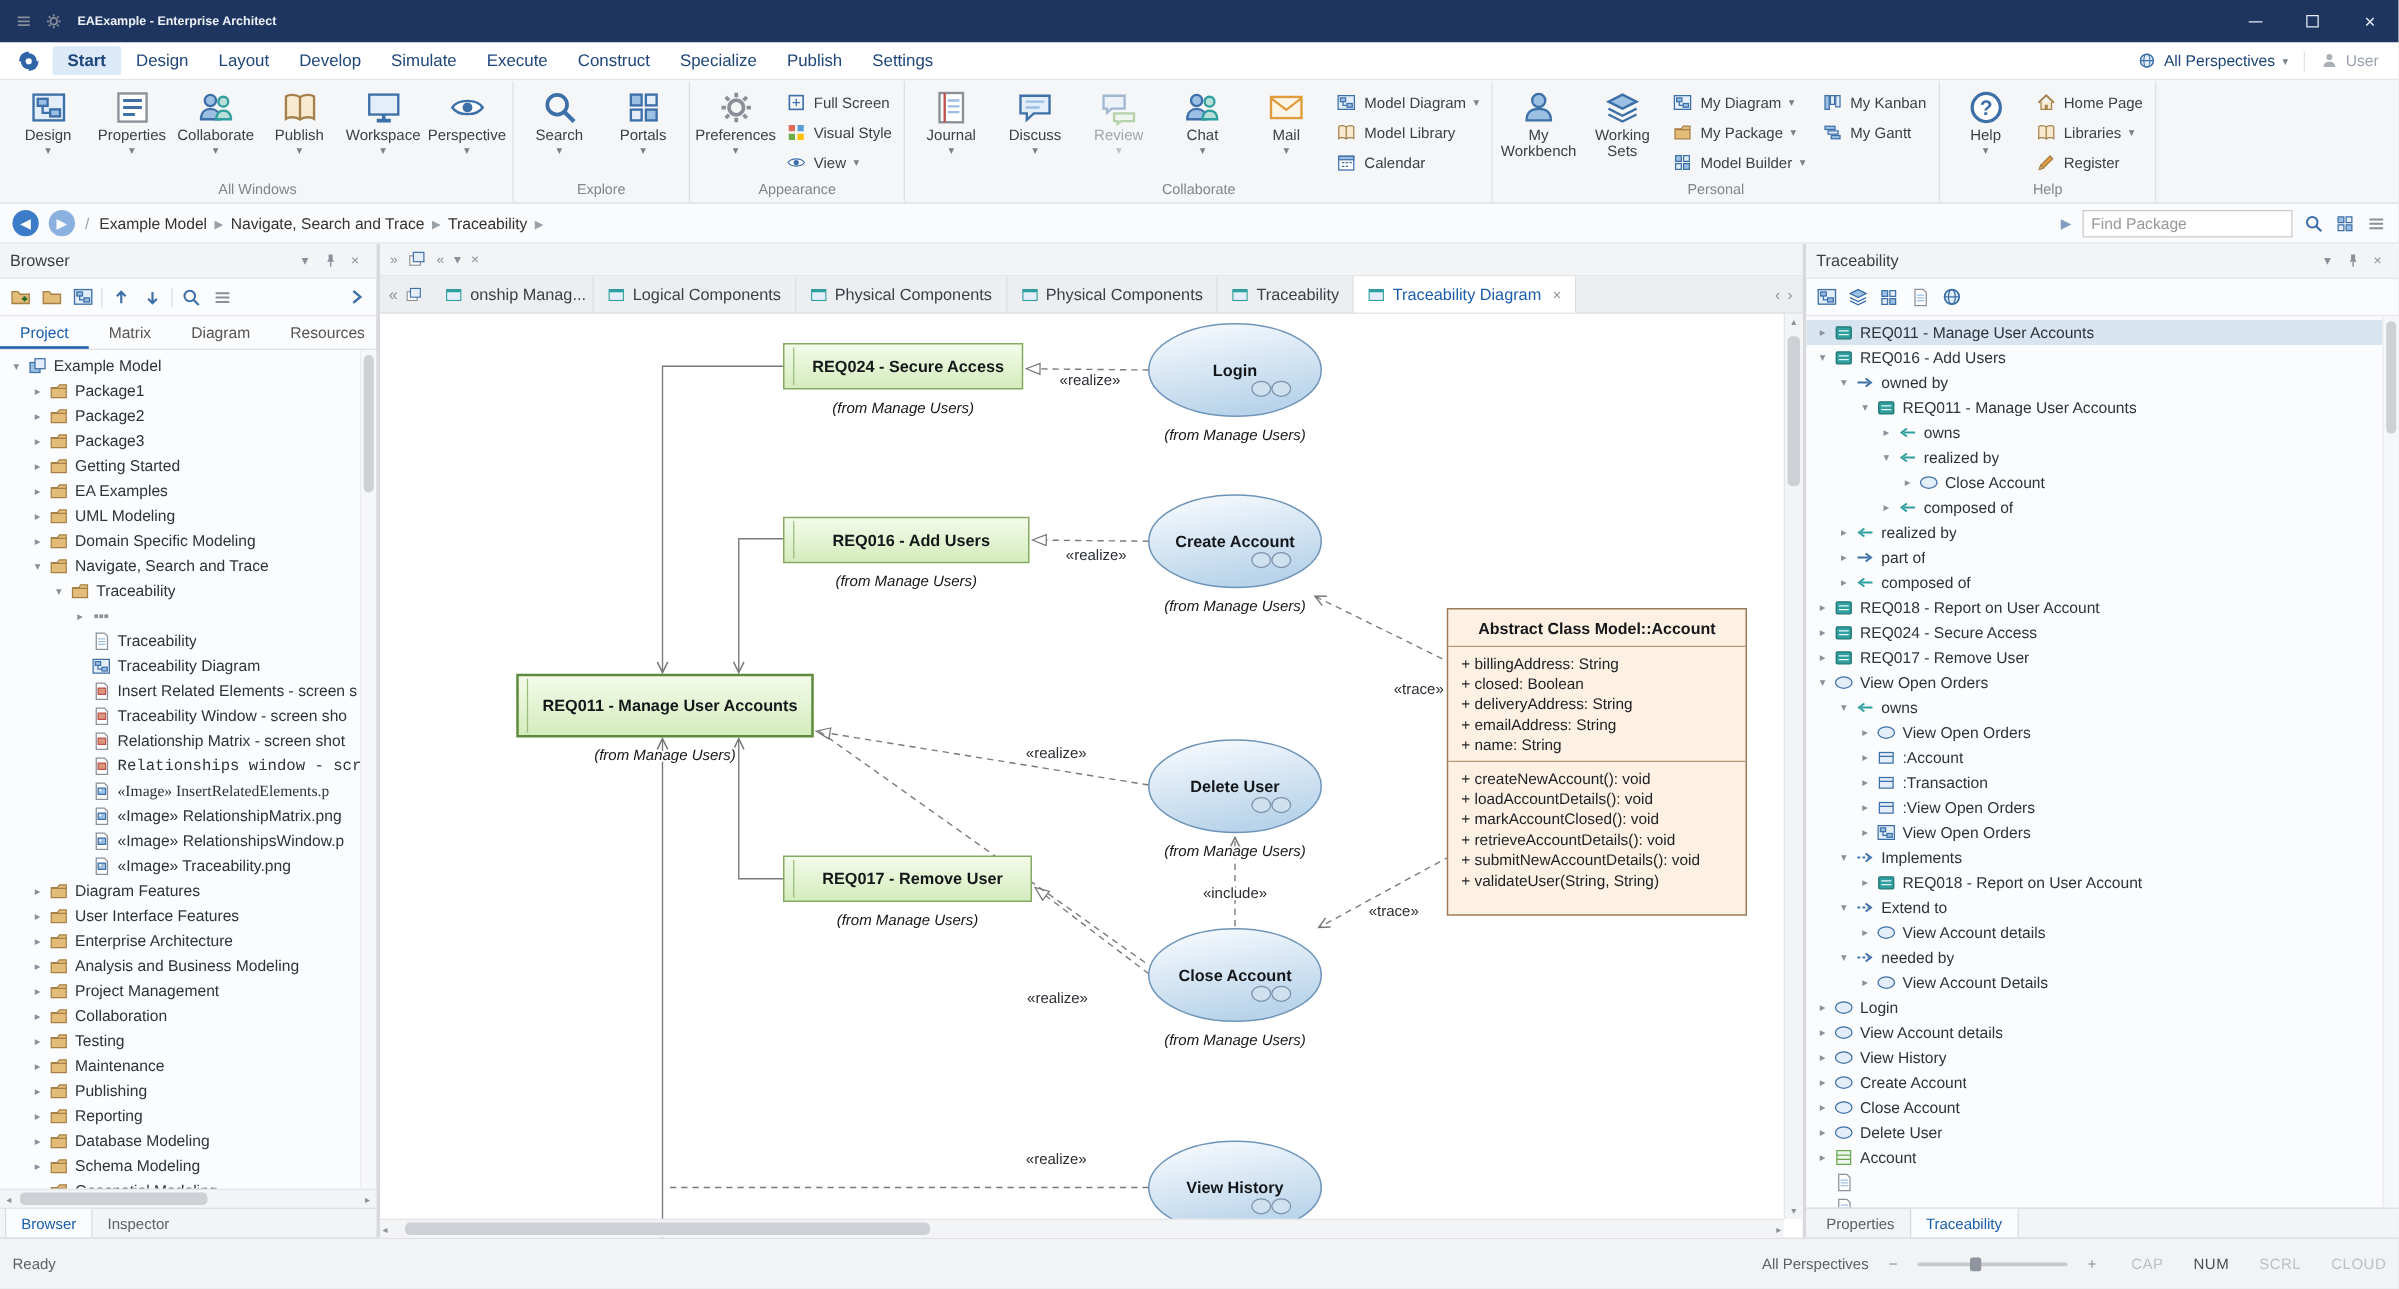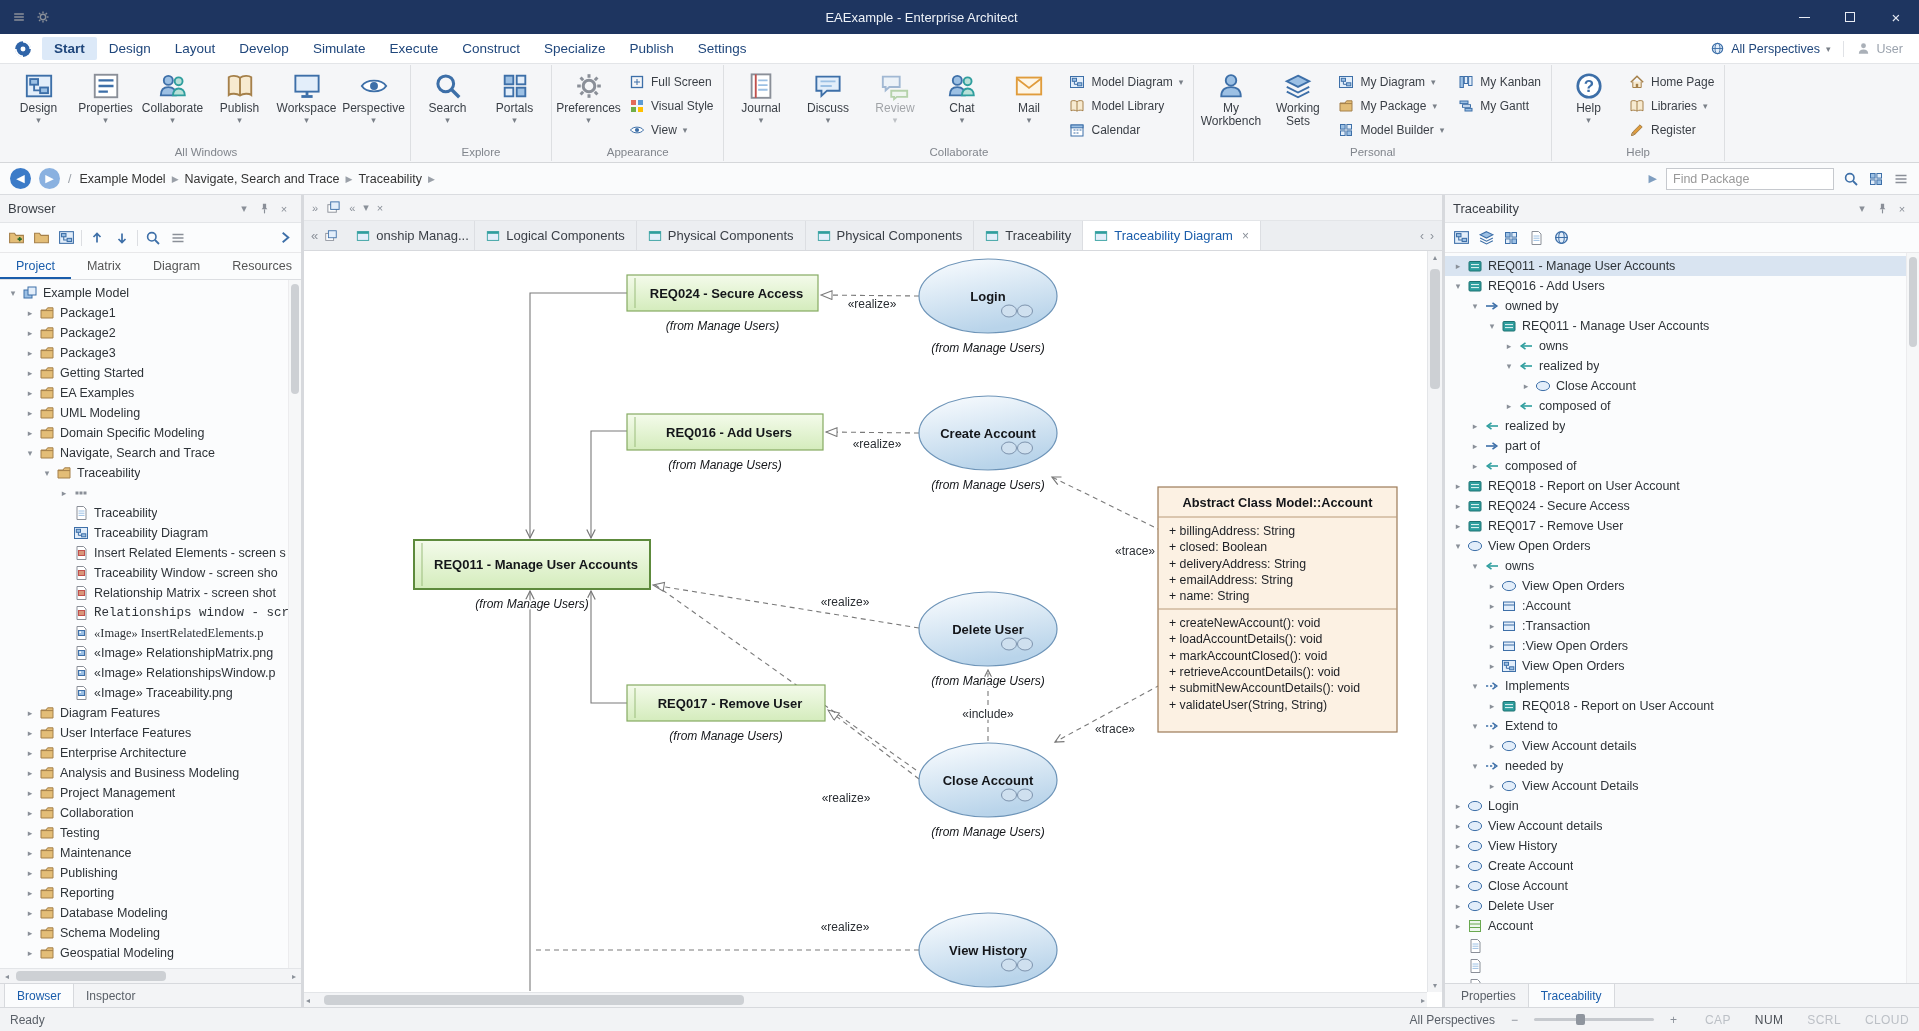--- a/index.html
+++ b/index.html
@@ -3,21 +3,21 @@
 <meta charset="utf-8">
 <style>
 *{margin:0;padding:0;box-sizing:border-box;}
 html,body{width:1919px;height:1031px;}
 body{font-family:"Liberation Sans",sans-serif;background:#d8dade;font-size:13px;}
 .app{width:1919px;height:1031px;display:flex;flex-direction:column;background:#f0f1f3;overflow:hidden;}
 
 
 .titlebar{height:34px;background:#1e3560;display:flex;align-items:center;color:#fff;flex:0 0 auto;}
 .tb-icons{display:flex;gap:10px;padding:0 12px;align-items:center;}
-.tb-title{flex:1;text-align:center;font-size:13px;color:#eef2f8;}
+.tb-title{flex:1;font-size:10px;color:#eef2f8;font-weight:bold;}
 .tb-controls{display:flex;}
 .tbc{width:46px;height:34px;display:flex;align-items:center;justify-content:center;font-size:15px;color:#e8ecf4;}
 .min-glyph{width:11px;height:1px;background:#e8ecf4;display:block;}
 .max-glyph{width:10px;height:10px;border:1px solid #e8ecf4;display:block;}
 
 
 .menubar{height:30px;background:#fff;display:flex;align-items:center;border-bottom:1px solid #e3e5e8;flex:0 0 auto;padding:0 6px;}
 .ea-logo{margin:0 10px 0 8px;display:flex;}
 .mtabs{display:flex;align-items:center;}
 .mtab{padding:4px 12px;font-size:13.5px;color:#20477c;border-radius:2px;}
@@ -108,21 +108,21 @@
 
 
 .diagram text{font-family:"Liberation Sans",sans-serif;}
 .nlabel{font-size:13px;font-weight:bold;fill:#14161a;text-anchor:middle;}
 .from{font-size:12px;font-style:italic;fill:#14161a;text-anchor:middle;stroke:#fff;stroke-width:3px;paint-order:stroke;}
 .elabel{font-size:12px;fill:#2a2e33;text-anchor:middle;stroke:#fff;stroke-width:3.5px;paint-order:stroke;}
 .ctitle{font-size:12.8px;font-weight:bold;fill:#14161a;text-anchor:middle;}
 .cmember{font-size:12.3px;fill:#1c1f24;}
 
 
-.statusbar{height:24px;background:#f2f3f5;border-top:1px solid #d7d9dd;display:flex;align-items:center;padding:0 10px;font-size:12px;color:#5a6068;flex:0 0 auto;}
+.statusbar{height:41px;background:#f2f3f5;border-top:1px solid #d7d9dd;display:flex;align-items:center;padding:0 10px;font-size:12px;color:#5a6068;flex:0 0 auto;}
 .sb-right{margin-left:auto;display:flex;align-items:center;gap:16px;}
 .slider{width:120px;height:3px;background:#c6c9ce;position:relative;border-radius:2px;}
 .sthumb{position:absolute;top:-4px;left:42px;width:9px;height:11px;background:#8f959e;border-radius:2px;}
 .sb-glyph{color:#8a9099;}
 .ind{color:#bcc0c6;letter-spacing:.4px;}
 .ind.on{color:#4a4f56;}
 </style>
 </head>
 <body>
 

